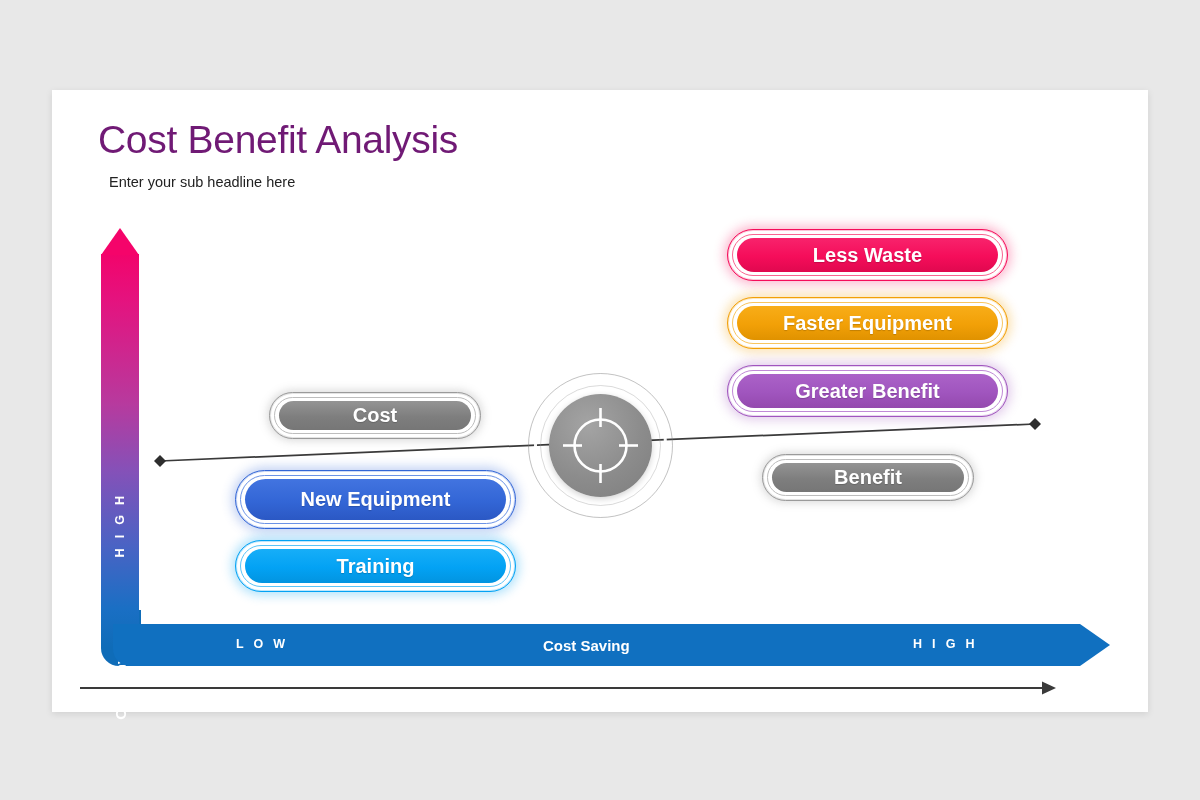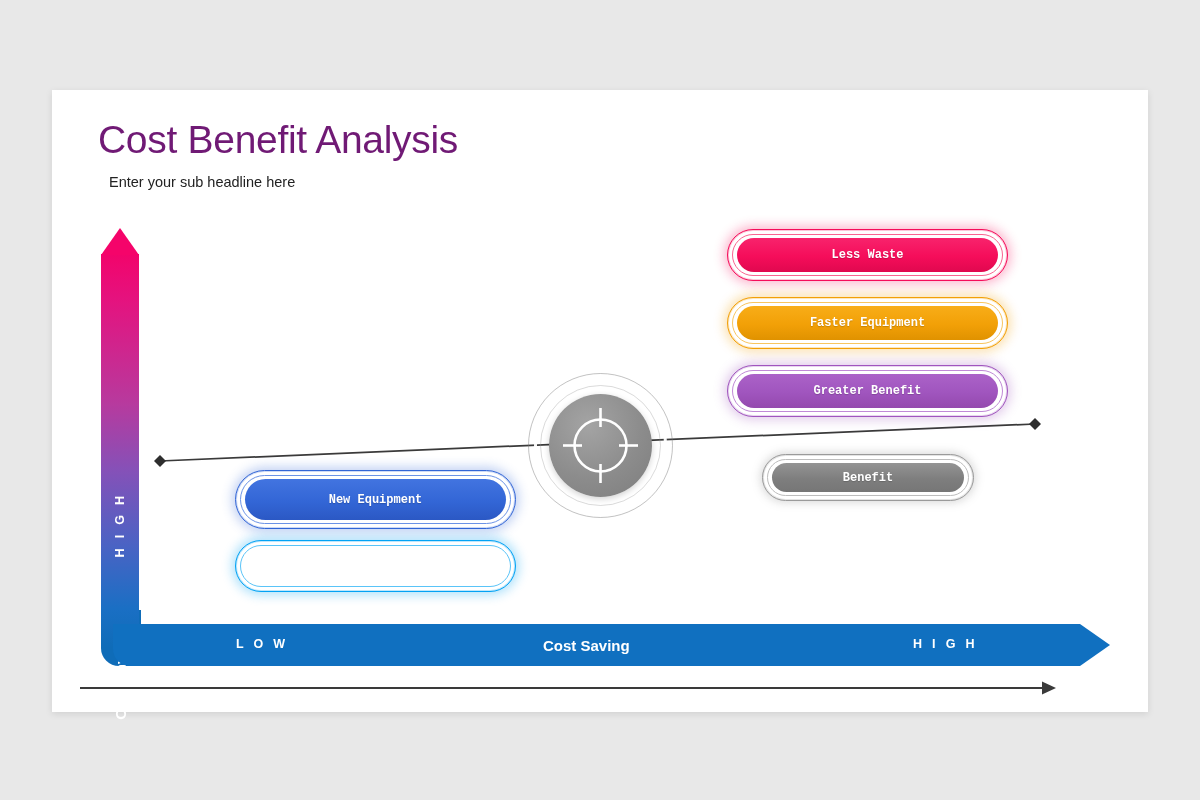--- a/index.html
+++ b/index.html
@@ -169,26 +169,25 @@
   .pill .ring-inner { left: 5px; top: 5px; right: 5px; bottom: 5px; border: 1.6px solid; }
   .pill .body {
     position: absolute;
     left: 10px; top: 9px; right: 10px; bottom: 9px;
     border-radius: 999px;
     display: flex;
     align-items: center;
     justify-content: center;
   }
   .pill .body-label {
-    font-size: 12px;
+    font-size: 20px;
     font-weight: 700;
     color: #ffffff;
     white-space: nowrap;
     text-shadow: 0 1px 1px rgba(0,0,0,0.18);
-    font-family: Liberation Mono, monospace;
   }
   .pill .halo {
     position: absolute;
     left: 2px; top: 2px; right: 2px; bottom: 2px;
     border-radius: 999px;
     pointer-events: none;
   }
 
   
   .target {
@@ -265,34 +264,45 @@
     <div class="core"></div>
     <svg class="crosshair" viewBox="0 0 103 103">
       <circle cx="51.5" cy="51.5" r="26" fill="none" stroke="#ffffff" stroke-width="2.6"></circle>
       <line x1="51.5" y1="14" x2="51.5" y2="33" stroke="#ffffff" stroke-width="2.6"></line>
       <line x1="51.5" y1="70" x2="51.5" y2="89" stroke="#ffffff" stroke-width="2.6"></line>
       <line x1="14" y1="51.5" x2="33" y2="51.5" stroke="#ffffff" stroke-width="2.6"></line>
       <line x1="70" y1="51.5" x2="89" y2="51.5" stroke="#ffffff" stroke-width="2.6"></line>
     </svg>
   </div>
 
+  <div class="pill" style="left:269px; top:392px; width:212px; height:47px;">
+    <div class="halo" style="box-shadow:0 0 9px 4px rgba(128,128,128,0.28);"></div>
+    <div class="ring-outer" style="border-color:#9a9a9a;"></div>
+    <div class="ring-inner" style="border-color:#bdbdbd;"></div>
+    <div class="body" style="background:linear-gradient(to bottom,#949494 0%,#7e7e7e 55%,#767676 100%);">
+      <span class="body-label">Cost</span>
+    </div>
+  </div>
 
   <div class="pill" style="left:235px; top:470px; width:281px; height:59px;">
     <div class="halo" style="box-shadow:0 0 11px 5px rgba(51,102,214,0.30);"></div>
     <div class="ring-outer" style="border-color:#3366d6;"></div>
     <div class="ring-inner" style="border-color:#6b93e6;"></div>
     <div class="body" style="background:linear-gradient(to bottom,#4274e0 0%,#3366d6 55%,#2b58c4 100%);">
       <span class="body-label">New Equipment</span>
     </div>
   </div>
 
   <div class="pill" style="left:235px; top:540px; width:281px; height:52px;">
     <div class="halo" style="box-shadow:0 0 11px 5px rgba(3,162,244,0.32);"></div>
     <div class="ring-outer" style="border-color:#03a2f4;"></div>
     <div class="ring-inner" style="border-color:#5ac4f8;"></div>
+    <div class="body" style="background:linear-gradient(to bottom,#17aef8 0%,#03a2f4 55%,#0294e0 100%);">
+      <span class="body-label">Training</span>
+    </div>
   </div>
 
   <div class="pill" style="left:727px; top:229px; width:281px; height:52px;">
     <div class="halo" style="box-shadow:0 0 11px 5px rgba(245,13,90,0.30);"></div>
     <div class="ring-outer" style="border-color:#f50d5a;"></div>
     <div class="ring-inner" style="border-color:#f96491;"></div>
     <div class="body" style="background:linear-gradient(to bottom,#f8236c 0%,#f50d5a 55%,#e0084f 100%);">
       <span class="body-label">Less Waste</span>
     </div>
   </div>

